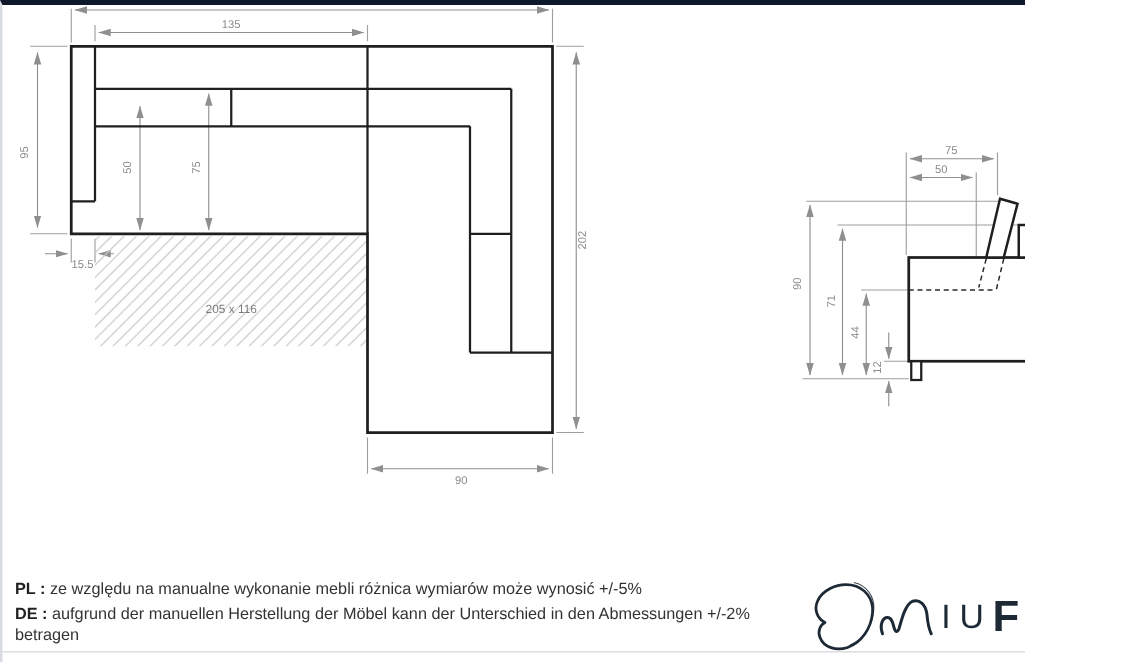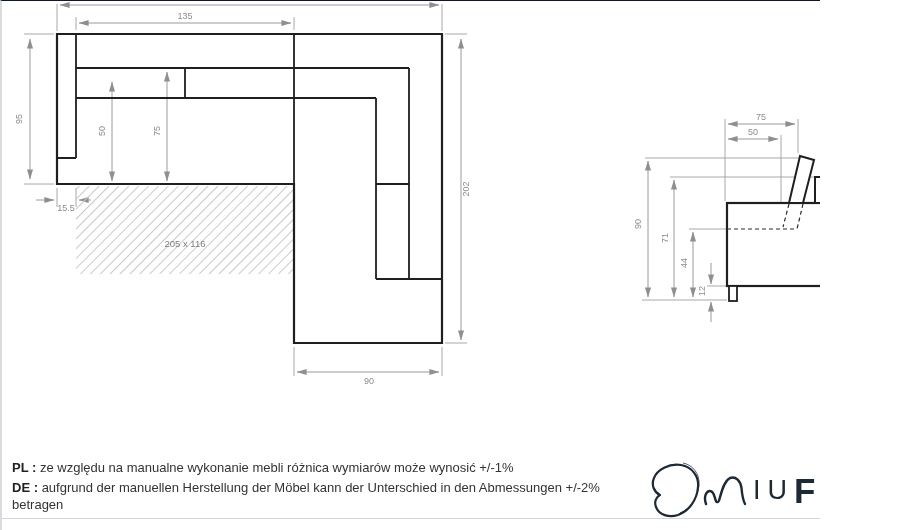--- a/index.html
+++ b/index.html
@@ -1,20 +1,20 @@
 <!DOCTYPE html>
 <html><head>
 <meta charset="utf-8">
 <style>
   html,body{margin:0;padding:0;background:#ffffff;}
   .page{
     position:relative;width:820px;height:530px;background:#fff;overflow:hidden;
     font-family:"Liberation Sans",sans-serif;
     border-left:2px solid #d8dce1;
-    border-top:1px solid #0f172a;
+    border-top:4px solid #0f172a;
     box-sizing:border-box;
   }
   .bottom-rule{position:absolute;left:0;top:517px;width:910px;height:0;border-top:1px solid #d3d7db;}
   .svg-top{position:absolute;left:0;top:0;}
   .svg-side{position:absolute;left:600px;top:90px;}
   .notes{position:absolute;left:10px;top:458px;width:640px;color:#333;font-size:13px;line-height:17px;}
   .notes p{margin:0 0 3px 0;}
   .notes .lang{font-weight:bold;color:#222;}
   .logo{position:absolute;left:645px;top:456px;height:66px;display:flex;align-items:center;color:#1d2935;}
   .logo .word{display:flex;align-items:center;margin-left:4px;}
@@ -131,21 +131,21 @@
     <text class="dimtxt" x="39" y="133" text-anchor="middle" transform="rotate(-90 39 133)">90</text>
     <text class="dimtxt" x="66" y="147" text-anchor="middle" transform="rotate(-90 66 147)">71</text>
     <text class="dimtxt" x="85" y="172" text-anchor="middle" transform="rotate(-90 85 172)">44</text>
     <text class="dimtxt" x="103" y="200" text-anchor="middle" transform="rotate(-90 103 200)">12</text>
     <text class="dimtxt" x="257" y="160" text-anchor="middle" transform="rotate(-90 257 160)">60</text>
   </svg>
 
   <div class="notes">
     <p>
       <span class="lang">PL :</span>
-      <span>ze względu na manualne wykonanie mebli różnica wymiarów może wynosić +/-1%</span>
+      <span>ze względu na manualne wykonanie mebli różnica wymiarów może wynosić +/-5%</span>
     </p>
     <p>
       <span class="lang">DE :</span>
       <span>aufgrund der manuellen Herstellung der Möbel kann der Unterschied in den Abmessungen +/-2% betragen</span>
     </p>
   </div>
 
   <div class="logo">
     <svg width="56" height="60" viewBox="0 0 56 60">
       <path d="M34,5 C45,7 52,16 51,27 C50,40 42,51 31,55 C22,58 12,55 9,47 C7,42 9,37 13,35 C7,32 4,25 7,18 C10,10 22,3 34,5 Z" fill="none" stroke="#1d2935" stroke-width="2.2" stroke-linejoin="round"></path>

